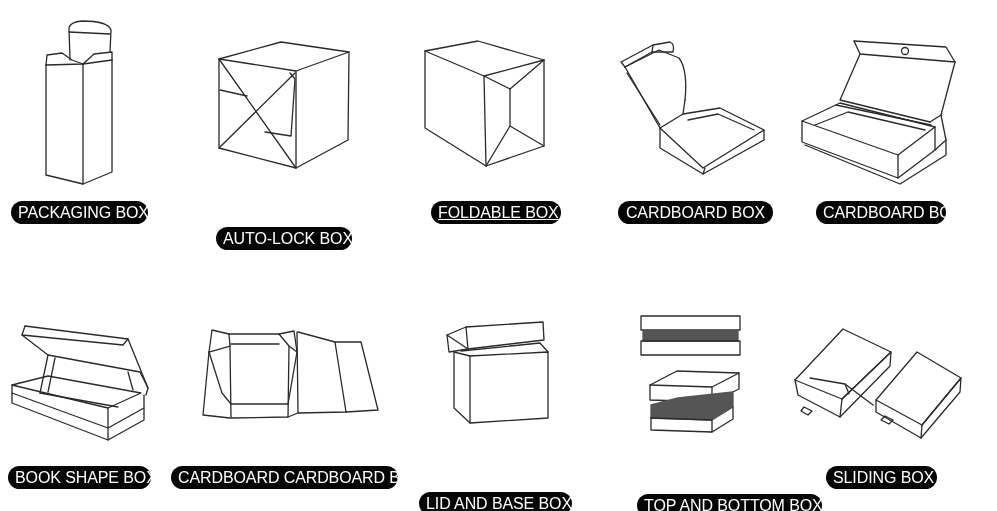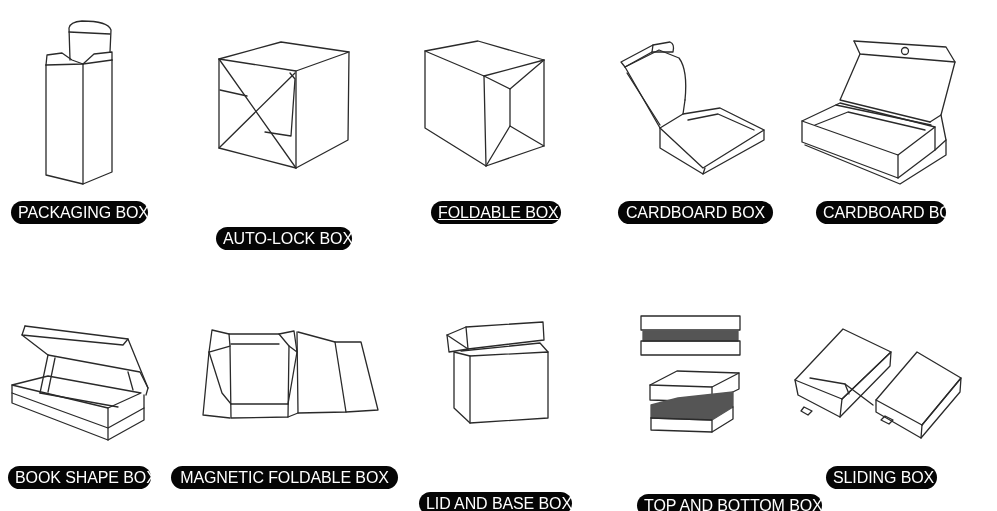--- a/index.html
+++ b/index.html
@@ -136,16 +136,16 @@
 </svg>
 </div>
 
 <div class="pill" style="left:11px; top:201px; width:137px;">PACKAGING BOX</div>
 <div class="pill" style="left:216px; top:201px; width:136px;margin-top:26px;">AUTO-LOCK BOX</div>
 <div class="pill" style="left:431px; top:201px; width:130px;text-decoration:underline;">FOLDABLE BOX</div>
 <div class="pill" style="left:618px; top:201px; width:155px;">CARDBOARD BOX</div>
 <div class="pill" style="left:816px; top:201px; width:130px;">CARDBOARD BOX</div>
 
 <div class="pill" style="left:8px; top:466px; width:143px;">BOOK SHAPE BOX</div>
-<div class="pill" style="left:171px; top:466px; width:227px;">MAGNETIC FOLDABLE BOX</div>
+<div class="pill" style="left:171px; top:466px; width:227px;">CARDBOARD CARDBOARD BOX</div>
 <div class="pill" style="left:419px; top:492px; width:153px;">LID AND BASE BOX</div>
 <div class="pill" style="left:637px; top:466px; width:185px;margin-top:28px;">TOP AND BOTTOM BOX</div>
 <div class="pill" style="left:826px; top:466px; width:111px;">SLIDING BOX</div>
 
 </body></html>

